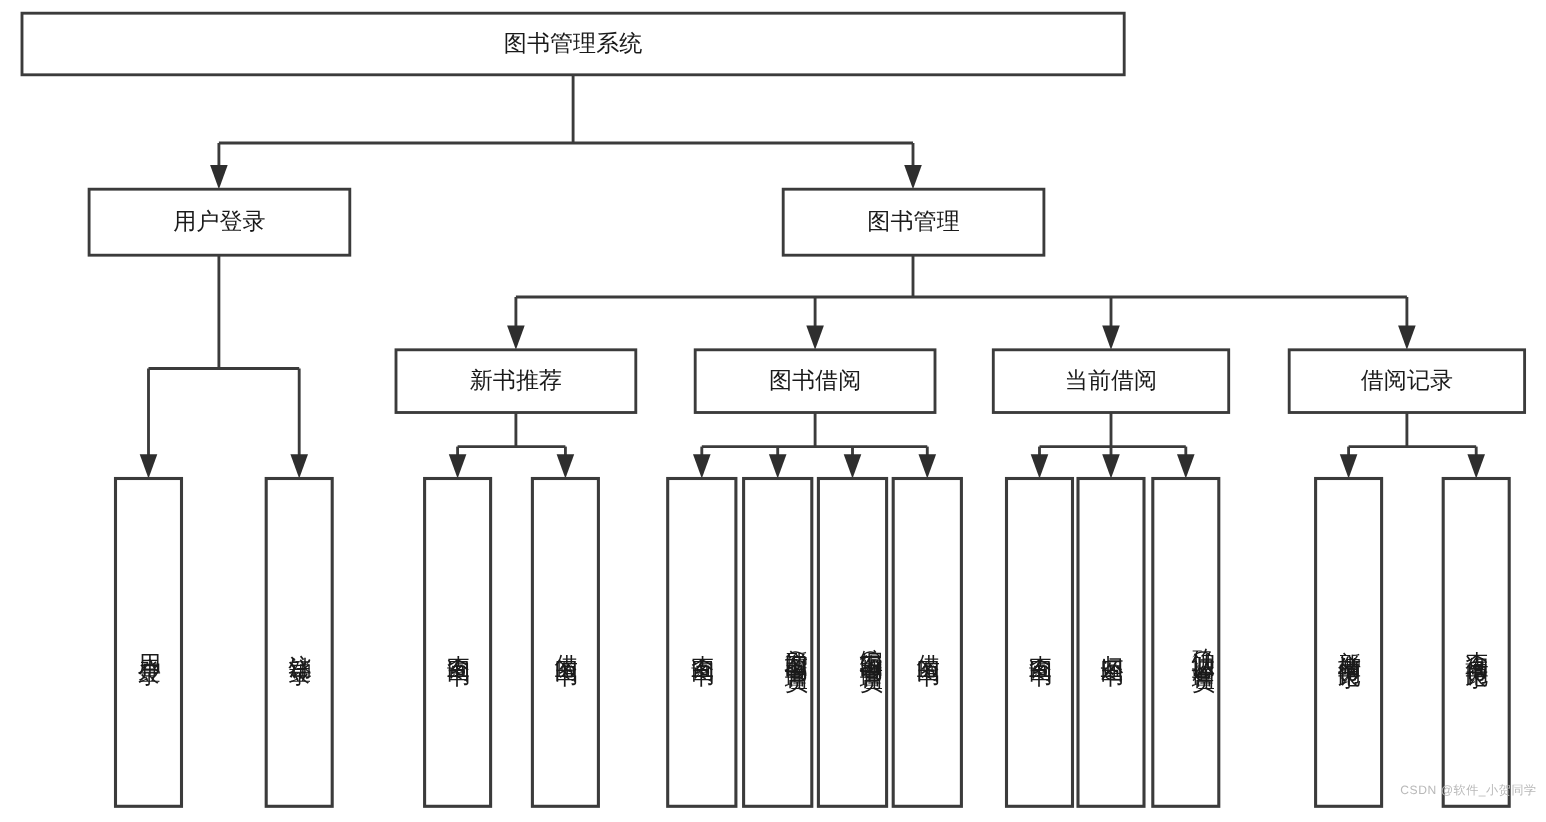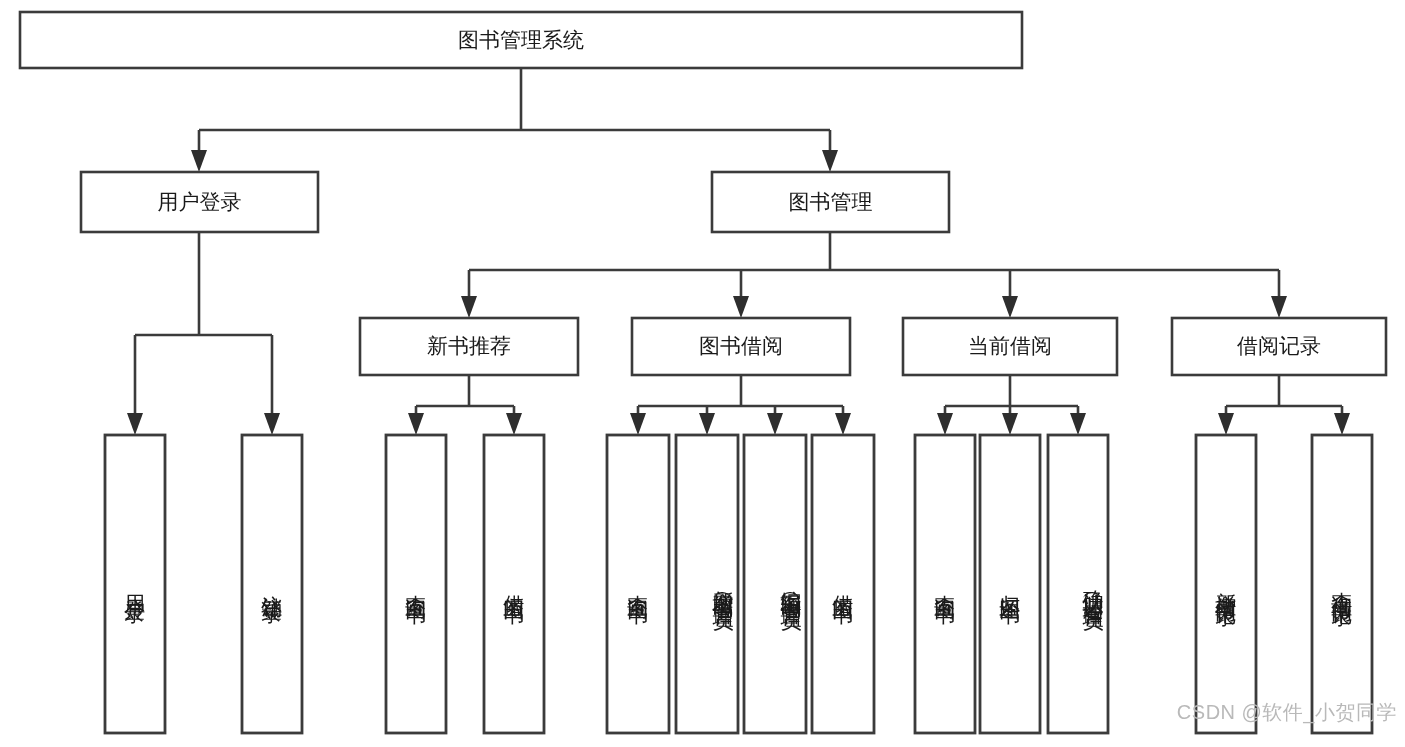--- a/index.html
+++ b/index.html
@@ -67,21 +67,21 @@
     display: flex;
     justify-content: center;
   }
   .vlabel.align-middle { align-items: center; }
   .vlabel.align-start  { align-items: flex-start; padding-top: 4px; box-sizing: border-box; }
   .watermark {
     position: absolute;
     right: 8px;
     bottom: 8px;
     font-family: "Liberation Sans", "DejaVu Sans", sans-serif;
-    font-size: 20px;
+    font-size: 11px;
     color: #b9b9b9;
     letter-spacing: 0.5px;
     white-space: nowrap;
     pointer-events: none;
   }
 </style>
 </head>
 <body>
 
 <div id="diagram-root">

